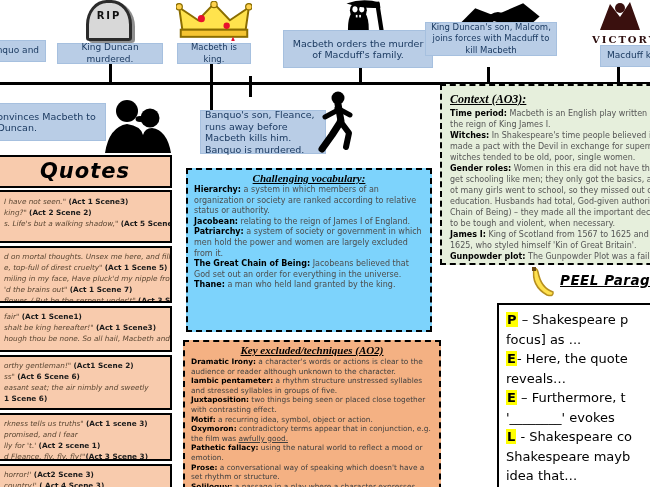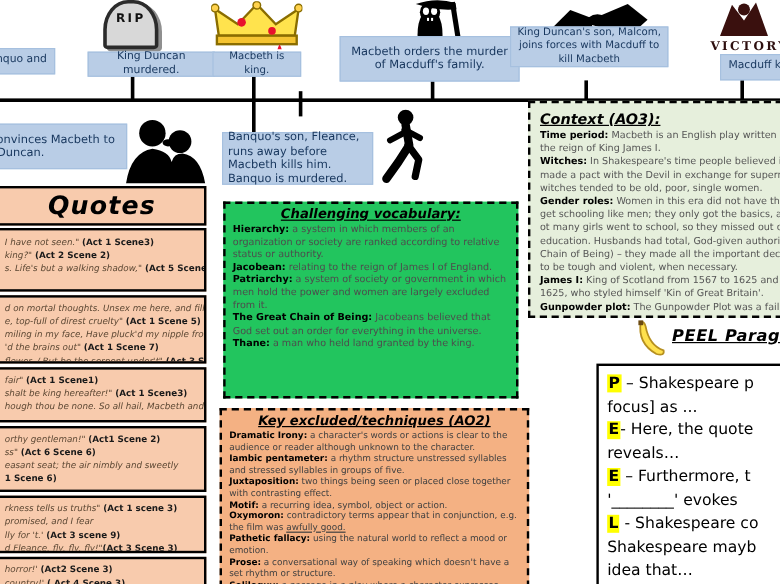--- a/index.html
+++ b/index.html
@@ -16,21 +16,21 @@
   .qbox{left:-150px;width:322px;box-sizing:border-box;background:#f8cbad;
         border:2px solid #000;padding:3px 4px 3px 152px;overflow:hidden;}
   .qtitle{font-size:21px;font-weight:bold;font-style:italic;text-align:center;
           letter-spacing:1px;color:#000;}
   .qline{font-size:7.3px;line-height:11px;white-space:nowrap;color:#5a4632;}
   .qline .q{font-style:italic;}
   .qline .ref{font-weight:bold;font-style:normal;color:#1a1a1a;margin-top:10px;}
   
   .dash{border:2px dashed #000;box-sizing:border-box;padding:2px 6px;overflow:hidden;}
   .ititle{font-weight:bold;font-style:italic;text-decoration:underline;text-align:center;
-          font-size:11px;color:#000;margin-bottom:1px;}
+          font-size:11px;color:#000;margin-bottom:1px;font-family:Liberation Serif, serif;}
   .ventry{font-size:8px;line-height:10.6px;color:#4d4d4d;}
   .ventry b{color:#000;}
   .dentry{font-size:7.4px;line-height:9.6px;color:#404040;}
   .dentry b{color:#000;}
   .dentry u:empty{display:none;}
   .cline{font-size:8px;line-height:11px;color:#555;white-space:nowrap;}
   .cline b{color:#000;}
   
   .ptitle{font-weight:bold;font-style:italic;text-decoration:underline;font-size:13.5px;
           white-space:nowrap;color:#000;letter-spacing:0.5px;}
@@ -94,28 +94,28 @@
 
   <div class="abs" style="left:592px;top:0;width:58px;height:44px;overflow:visible;">
     <svg width="75" height="30" viewBox="0 0 75 30">
       <path d="M8 30 L18 4 L28 17 L38 2 L48 30 Z" fill="#3a100e"></path>
       <circle cx="28" cy="8" r="5" fill="#3a100e"></circle>
     </svg>
     <div class="victory-txt">VICTORY</div>
   </div>
 
   <div class="event abs" style="left:-22px;top:40px;width:68px;height:22px;white-space:nowrap;">Banquo and</div>
-  <div class="event abs" style="left:57px;top:43px;width:106px;height:21px;margin-left:16px;">King Duncan murdered.</div>
+  <div class="event abs" style="left:57px;top:43px;width:106px;height:21px;">King Duncan murdered.</div>
   <div class="event abs" style="left:283px;top:30px;width:150px;height:38px;font-size:9.5px;">Macbeth orders the murder of Macduff's family.</div>
   <div class="event abs" style="left:177px;top:43px;width:74px;height:21px;font-size:8.5px;">Macbeth is king.</div>
   <div class="event abs" style="left:425px;top:22px;width:132px;height:34px;font-size:8.5px;">King Duncan's son, Malcom, joins forces with Macduff to kill Macbeth</div>
   <div class="event abs left" style="left:600px;top:45px;width:115px;height:22px;padding-left:6px;">Macduff kills Macbeth</div>
 
   <div class="event abs" style="left:-88px;top:103px;width:194px;height:38px;font-size:9.5px;">Lady Macbeth convinces Macbeth to kill Duncan.</div>
-  <div class="event abs" style="left:185px;top:110px;width:126px;height:44px;font-size:9.5px;justify-content:flex-start;text-align:left;">Banquo's son, Fleance, runs away before Macbeth kills him. Banquo is murdered.</div>
+  <div class="event abs" style="left:200px;top:110px;width:126px;height:44px;font-size:9.5px;justify-content:flex-start;text-align:left;">Banquo's son, Fleance, runs away before Macbeth kills him. Banquo is murdered.</div>
 
   <svg class="abs" style="left:97px;top:97px;" width="78" height="56" viewBox="0 0 78 56">
     <circle cx="30" cy="14" r="11" fill="#000"></circle>
     <circle cx="53" cy="21" r="9.5" fill="#000"></circle>
     <path d="M8 56 Q12 30 30 27 Q44 29 46 38 Q48 31 55 31 Q70 33 74 56 Z" fill="#000"></path>
     <ellipse cx="43" cy="22" rx="4.5" ry="3" fill="#000"></ellipse>
   </svg>
 
   <svg class="abs" style="left:316px;top:91px;" width="42" height="62" viewBox="0 0 42 62">
     <circle cx="22" cy="7" r="6.5" fill="#000"></circle>
@@ -157,31 +157,31 @@
   <div class="qline"><span class="q">orthy gentleman!" </span><span class="ref">(Act1 Scene 2)</span></div>
       <div class="qline"><span class="q">ss" </span><span class="ref">(Act 6 Scene 6)</span></div>
       <div class="qline"><span class="q">easant seat; the air nimbly and sweetly</span><span class="ref"></span></div>
       <div class="qline"><span class="q"></span><span class="ref">1 Scene 6)</span></div>
     </div>
 
   <div class="qbox abs" style="top:413px;height:48px;">
 
   <div class="qline"><span class="q">rkness tells us truths" </span><span class="ref">(Act 1 scene 3)</span></div>
       <div class="qline"><span class="q">promised, and I fear</span><span class="ref"></span></div>
-      <div class="qline"><span class="q">lly for 't.' </span><span class="ref">(Act 3 scene 9)</span></div>
+      <div class="qline"><span class="q">lly for 't.' </span><span class="ref">(Act 2 scene 1)</span></div>
       <div class="qline"><span class="q">d Fleance, fly, fly, fly!"</span><span class="ref">(Act 3 Scene 3)</span></div>
     </div>
 
   <div class="qbox abs" style="top:464px;height:40px;">
 
   <div class="qline"><span class="q">horror!' </span><span class="ref">(Act2 Scene 3)</span></div>
       <div class="qline"><span class="q">country!' </span><span class="ref">( Act 4 Scene 3)</span></div>
     </div>
 
-  <div class="dash abs" style="left:186px;top:168px;width:246px;height:164px;background:#22c55e;">
+  <div class="dash abs" style="left:186px;top:168px;width:246px;height:164px;background:#7dd3fc;">
     <div class="ititle">Challenging vocabulary:</div>
     <div>
 
     <div class="ventry"><b>Hierarchy:</b><span> a system in which members of an organization or society are ranked according to relative status or authority.</span></div>
         <div class="ventry"><b>Jacobean:</b><span> relating to the reign of James I of England.</span></div>
         <div class="ventry"><b>Patriarchy:</b><span> a system of society or government in which men hold the power and women are largely excluded from it.</span></div>
         <div class="ventry"><b>The Great Chain of Being:</b><span> Jacobeans believed that God set out an order for everything in the universe.</span></div>
         <div class="ventry"><b>Thane:</b><span> a man who held land granted by the king.</span></div>
       </div>
   </div>

